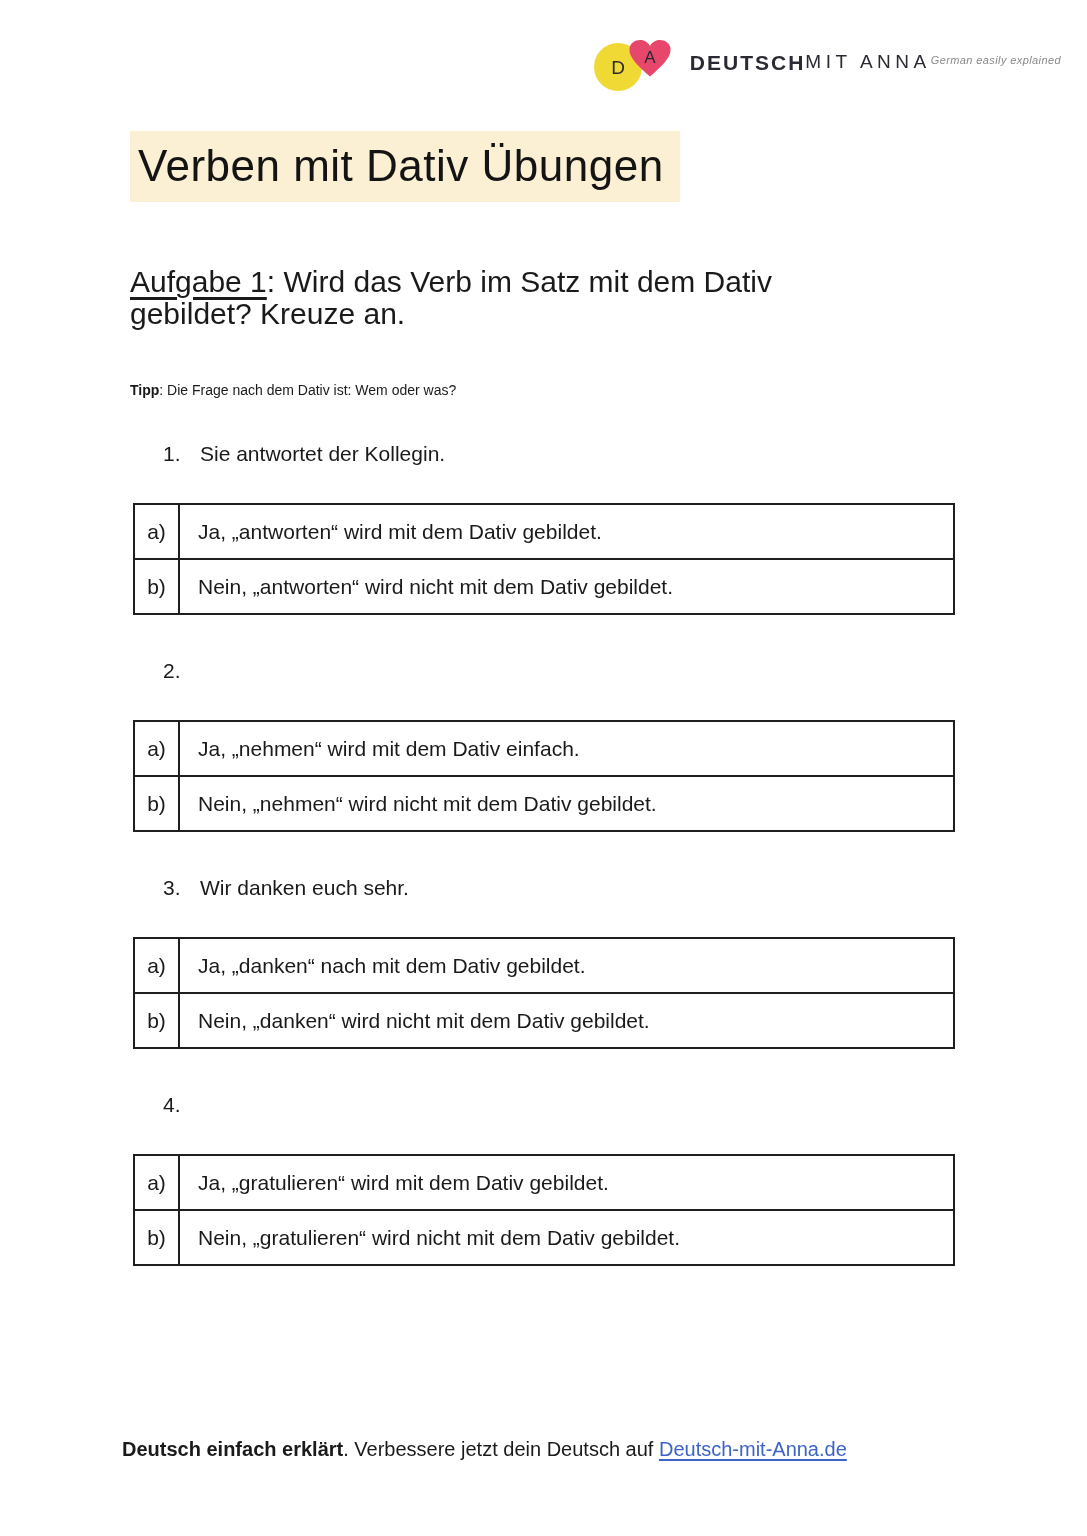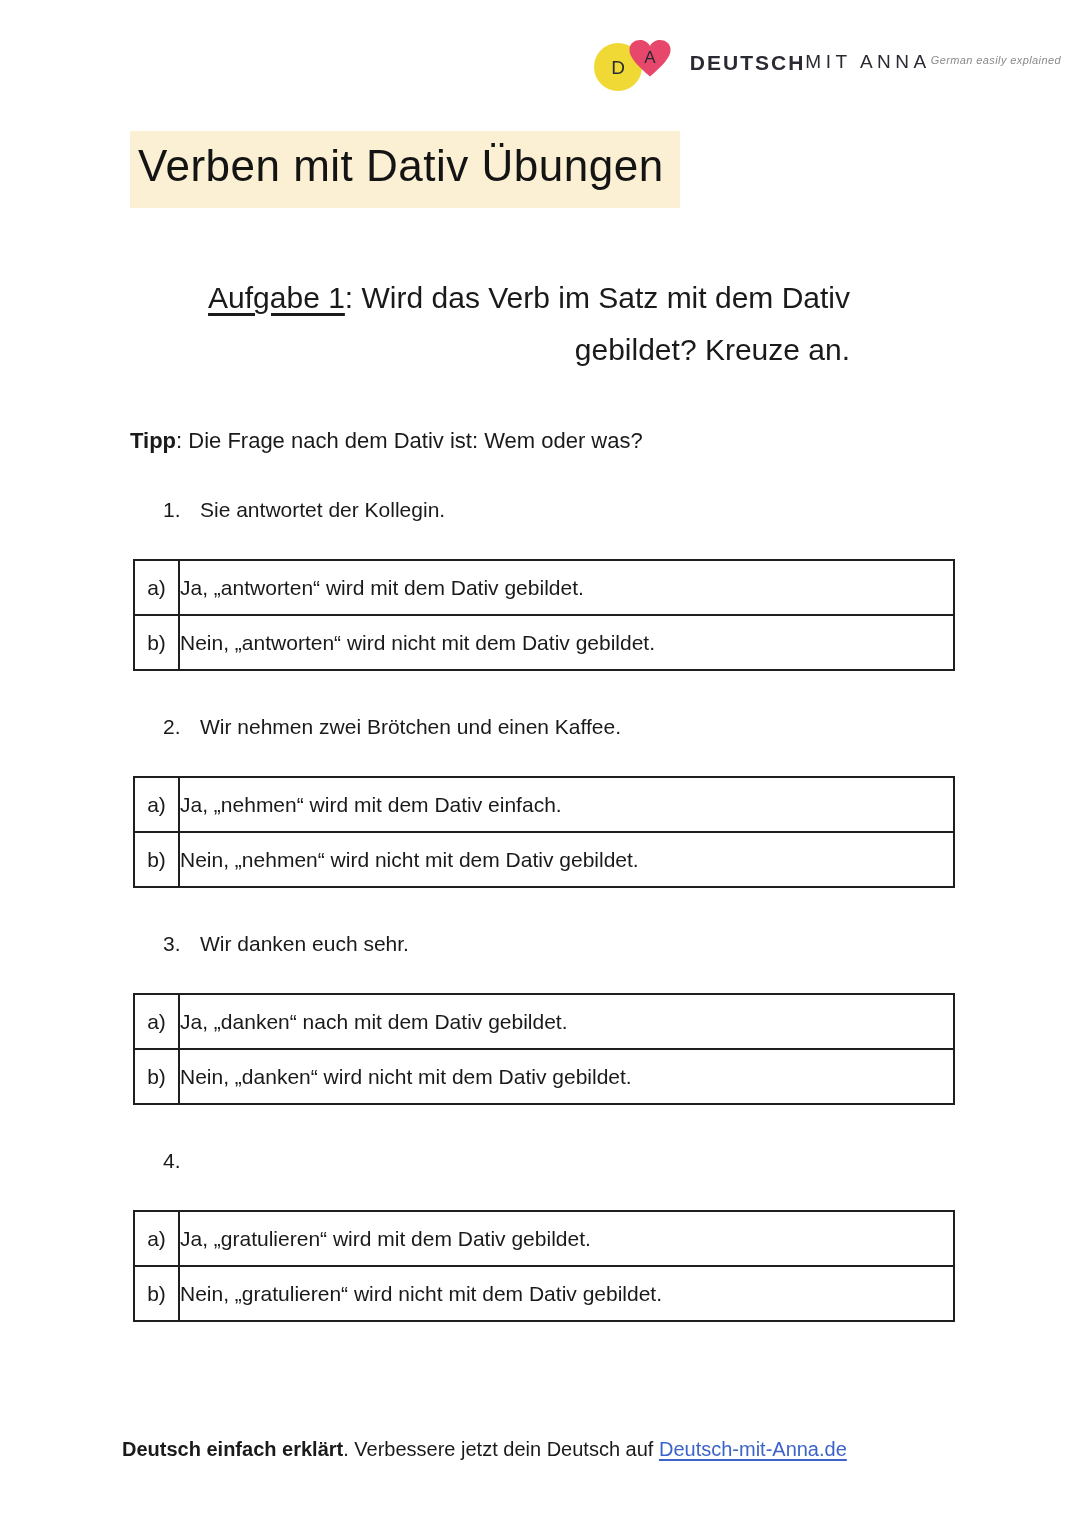--- a/index.html
+++ b/index.html
@@ -37,40 +37,39 @@
   .logo-subtitle{font-size:19px;font-weight:400;letter-spacing:4.5px;color:var(--logo-ink);}
   .logo-tagline{font-size:11px;color:var(--tagline);margin-top:3px;letter-spacing:0.4px;font-style:italic;}
 
   
   .title-row{margin:131px 0 0 130px;}
   .page-title{
     display:inline-block;
     background:var(--highlight);
     font-size:44px;
     line-height:1.1;
-    padding:11px 16px 18px 8px;
+    padding:11px 16px 12px 8px;
     color:#141414;
     letter-spacing:0.5px;
   }
 
   
   .task-heading{
     margin:64px 0 0 130px;
     width:720px;
     font-size:30px;
-    line-height:52px;
-    color:#1a1a1a;
-    text-align:right;
+    line-height:32px;
+    color:#1a1a1a;
   }
   .task-heading .u{text-decoration:underline;text-underline-offset:5px;}
 
   
   .tip{
     margin:52px 0 0 130px;
-    font-size:22px;
+    font-size:14px;
     color:#1a1a1a;
   }
   .tip b{font-weight:bold;}
 
   
   .exercise{margin-top:0;}
   .sentence-row{
     display:flex;
     margin:44px 0 0 163px;
     font-size:21px;
@@ -84,21 +83,21 @@
     table-layout:fixed;
   }
   table.options td{
     border:2px solid #1f1f1f;
     height:55px;
     font-size:21px;
     color:#1a1a1a;
     vertical-align:middle;
   }
   td.opt-key{width:45px;text-align:center;}
-  td.opt-text{}
+  td.opt-text{padding-left:18px;}
 
   
   .footer{
     position:absolute;
     left:122px;
     top:1438px;
     font-size:20px;
     color:#1a1a1a;
   }
   .footer b{font-weight:bold;}
@@ -152,21 +151,20 @@
             <td class="opt-key">b)</td>
             <td class="opt-text">Nein, „antworten“ wird nicht mit dem Dativ gebildet.</td>
           </tr>
           </tbody>
       </table>
     </section>
 
     <section class="exercise">
       <div class="sentence-row">
         <span class="sentence-number">2.</span>
-        <span>Wir nehmen zwei Brötchen und einen Kaffee.</span>
       </div>
       <table class="options">
         <tbody>
 
         <tr>
             <td class="opt-key">a)</td>
             <td class="opt-text">Ja, „nehmen“ wird mit dem Dativ einfach.</td>
           </tr>
             <tr>
             <td class="opt-key">b)</td>

